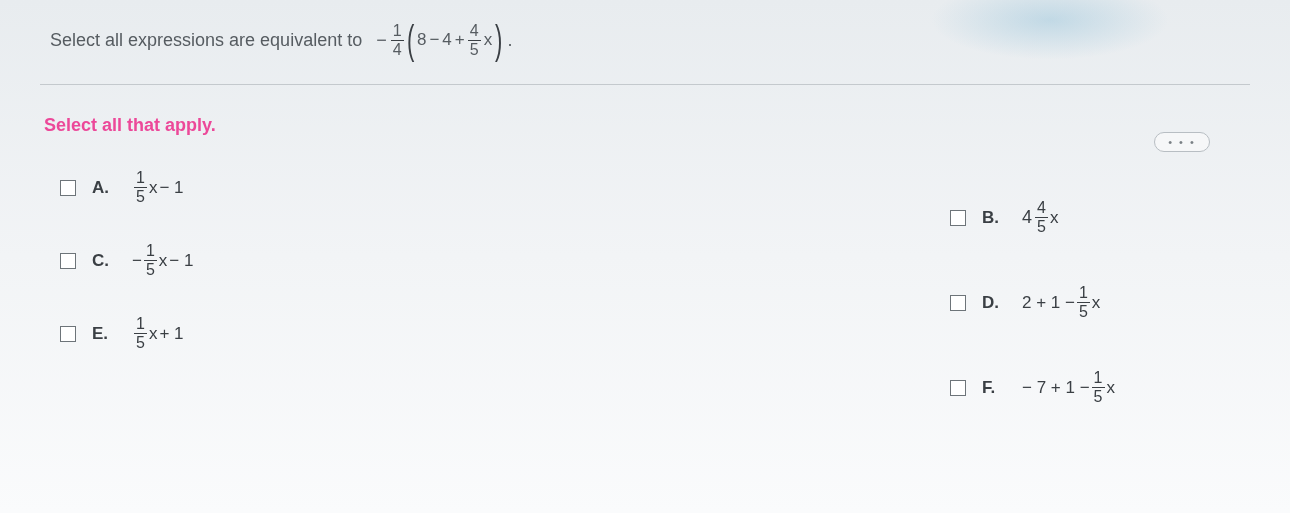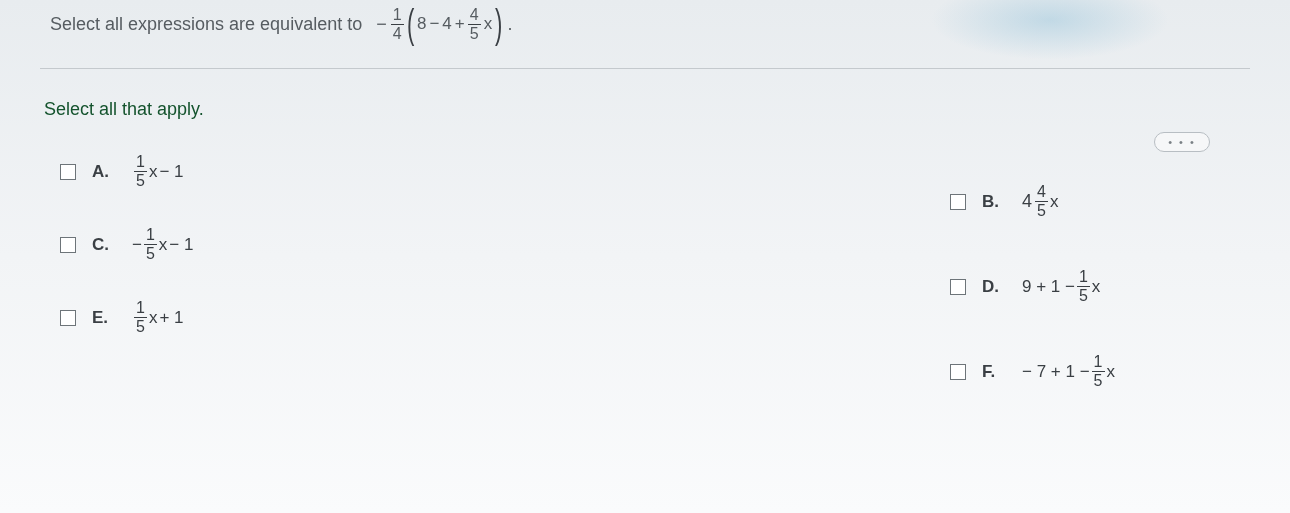--- a/index.html
+++ b/index.html
@@ -15,21 +15,21 @@
     .topglow {
       position: absolute;
       top: -20px; right: 120px;
       width: 240px; height: 80px;
       background: radial-gradient(ellipse at center, rgba(120,180,210,0.35) 0%, rgba(120,180,210,0) 70%);
       pointer-events: none;
     }
     .question-row {
       display: flex;
       align-items: center;
-      padding: 4px 0 24px 50px;
+      padding: 20px 0 24px 50px;
       font-size: 18px;
       color: #565c61;
       text-align: right;
     }
     .question-row .txt { margin-right: 6px; }
     .frac {
       display: inline-flex;
       flex-direction: column;
       align-items: center;
       vertical-align: middle;
@@ -71,21 +71,22 @@
       align-items: center;
       justify-content: center;
       background: #f6f7f8;
       color: #7a8085;
       font-size: 11px;
       letter-spacing: 2px;
     }
     .instr {
       padding: 30px 0 24px 44px;
       font-size: 18px;
-      color: #14532d;
+      color: #ec4899;
+      font-weight: bold;
     }
     .choices {
       display: flex;
       width: 100%;
       padding-left: 60px;
       padding-right: 60px;
       gap: 40px;
     }
     .col {
       display: flex;
@@ -214,21 +215,21 @@
           <span class="den">5</span>
         </span>
         <span>x</span>
       </span>
     </div>
 
     <div class="choice">
       <span class="chk"></span>
       <span class="letter">D.</span>
       <span class="math">
-        <span>9 + 1 − </span>
+        <span>2 + 1 − </span>
         <span class="frac">
           <span class="num">1</span>
           <span class="den">5</span>
         </span>
         <span>x</span>
       </span>
     </div>
 
     <div class="choice">
       <span class="chk"></span>

